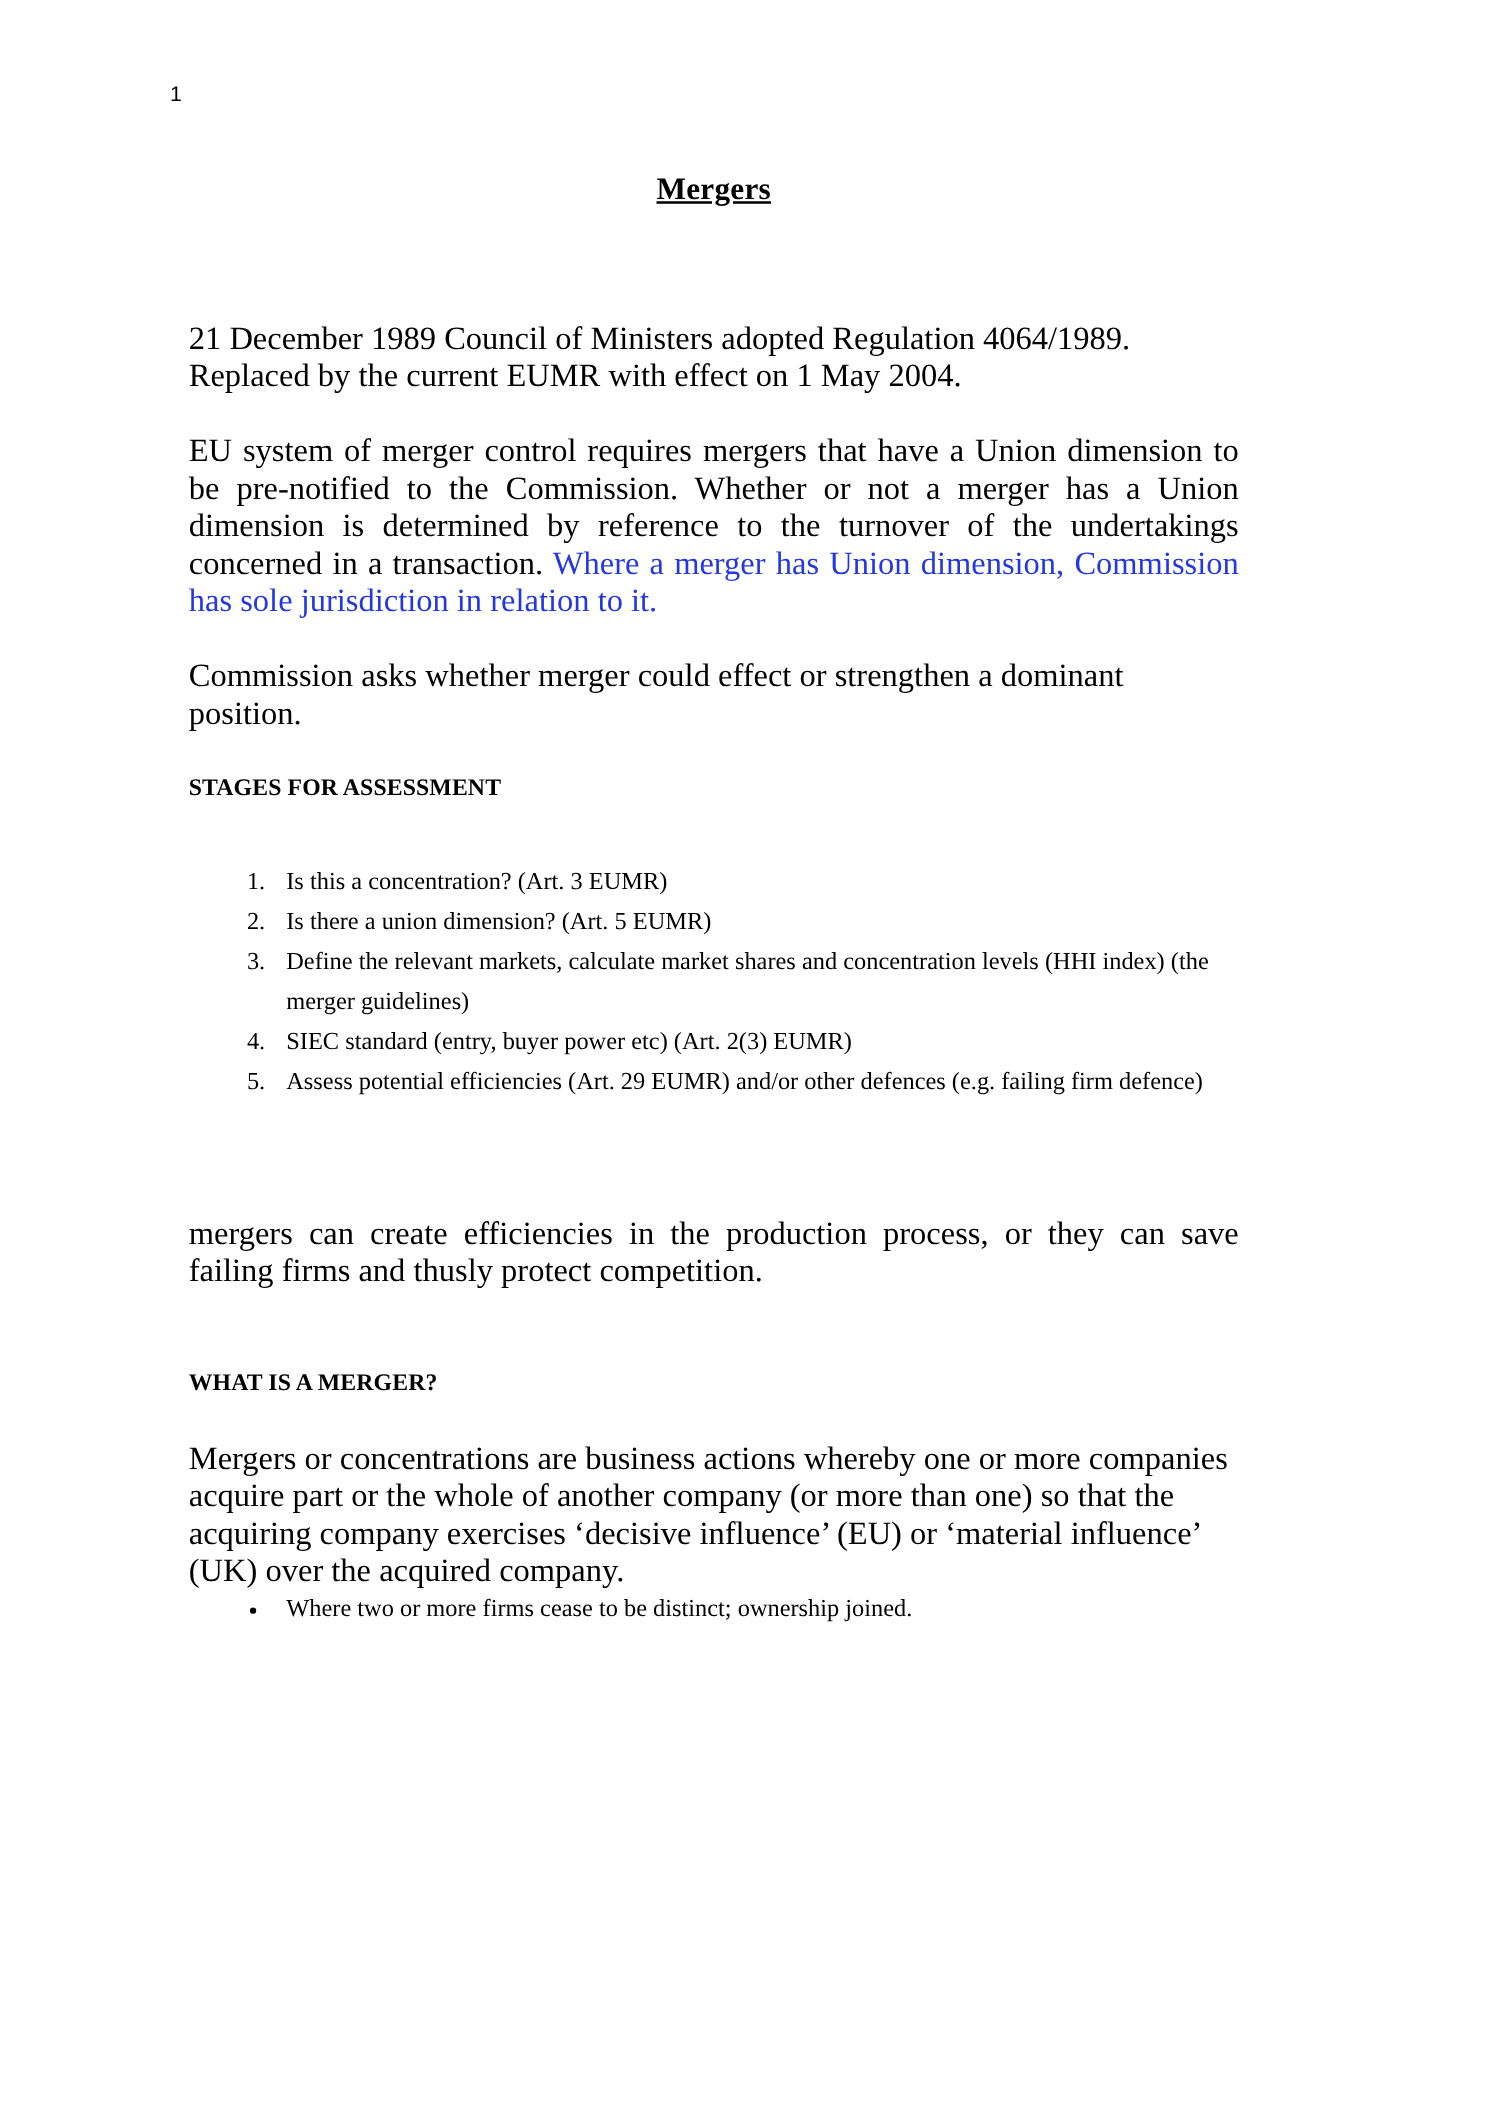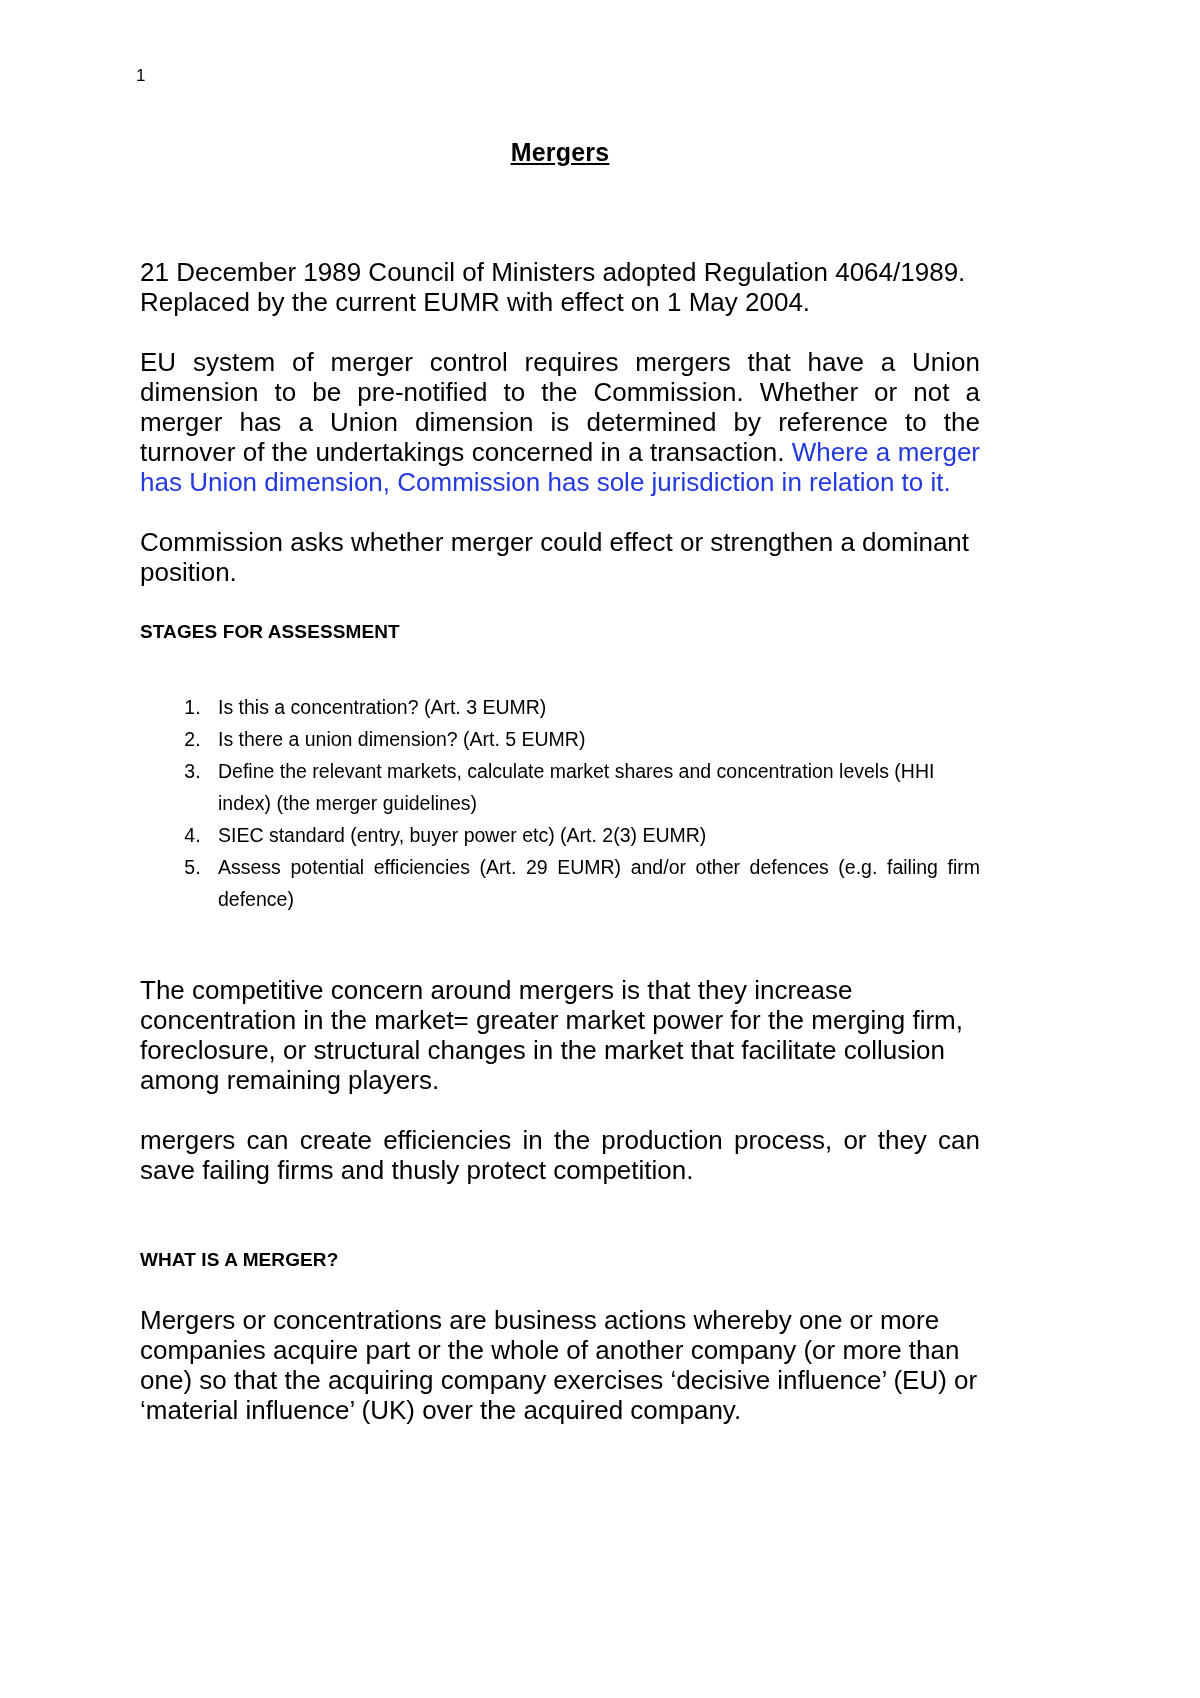--- a/index.html
+++ b/index.html
@@ -22,23 +22,24 @@
   .page-number {
     position: absolute;
     left: 136px;
     top: 66px;
     font-size: 17px;
     line-height: 20px;
     color: #000;
   }
   .content {
     position: absolute;
-    left: 140px;
+    left: 151px;
     top: 120px;
     width: 840px;
+    font-family: Liberation Serif, serif;
   }
   .doc-title {
     text-align: center;
     font-size: 25px;
     font-weight: bold;
     text-decoration: underline;
     margin: 0 0 0 0;
     padding-top: 18px;
     letter-spacing: 0.2px;
   }
@@ -132,32 +133,34 @@
     <ol class="numbered">
       <li>Is this a concentration? (Art. 3 EUMR)</li>
       <li>Is there a union dimension? (Art. 5 EUMR)</li>
       <li>Define the relevant markets, calculate market shares and concentration levels (HHI index) (the merger guidelines)</li>
       <li>SIEC standard (entry, buyer power etc) (Art. 2(3) EUMR)</li>
       <li class="justify-item">Assess potential efficiencies (Art. 29 EUMR) and/or other defences (e.g. failing firm defence)</li>
     </ol>
 
     <div class="spacer-60"></div>
 
-    <p class="para">The competitive concern around mergers is that they increase concentration in the market= greater market power for the merging firm, foreclosure, or structural changes in the market that facilitate collusion among remaining players.</p>
 
     <div class="spacer-30"></div>
 
     <p class="para justify">mergers can create efficiencies in the production process, or they can save failing firms and thusly protect competition.</p>
 
     <div class="spacer-30"></div>
 
 
     <div class="spacer-30"></div>
 
     <h2 class="section-heading">WHAT IS A MERGER?</h2>
 
     <div class="spacer-30"></div>
 
     <p class="para">Mergers or concentrations are business actions whereby one or more companies acquire part or the whole of another company (or more than one) so that the acquiring company exercises ‘decisive influence’ (EU) or ‘material influence’ (UK) over the acquired company.</p>
 
+    <ul class="bulleted">
+      <li>Where two or more firms cease to be distinct; ownership joined.</li>
+    </ul>
 
   </div>
 </div>
 
 </body></html>

